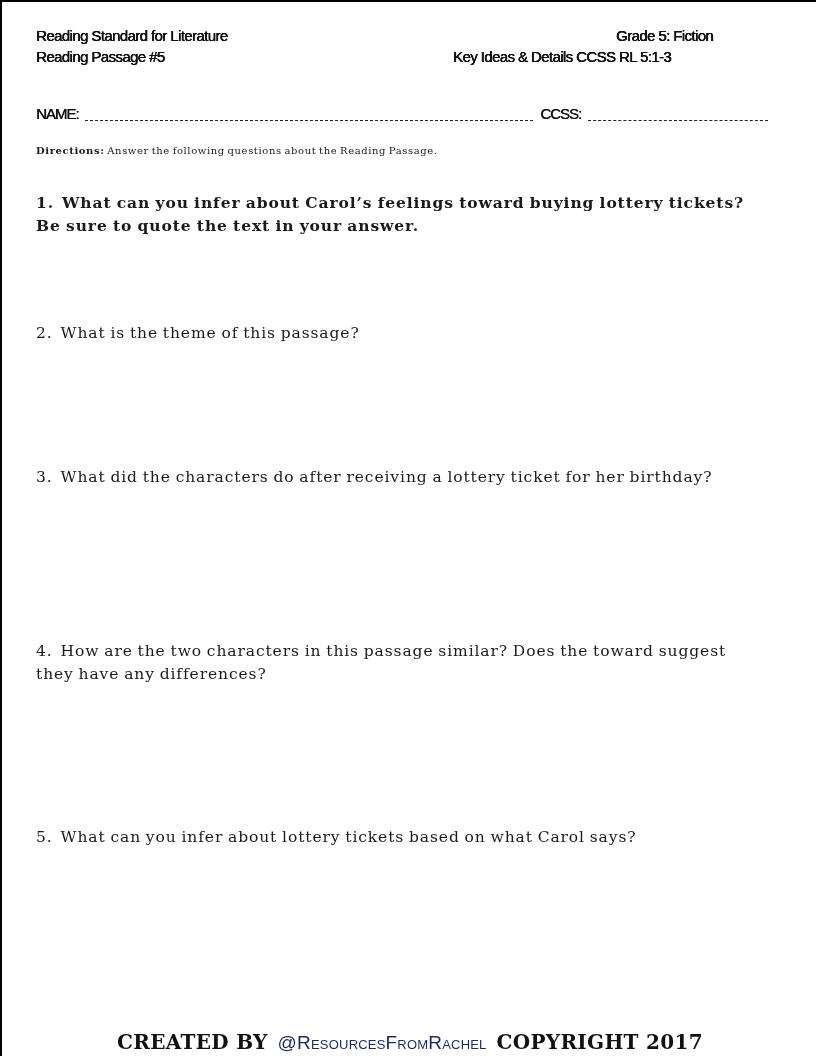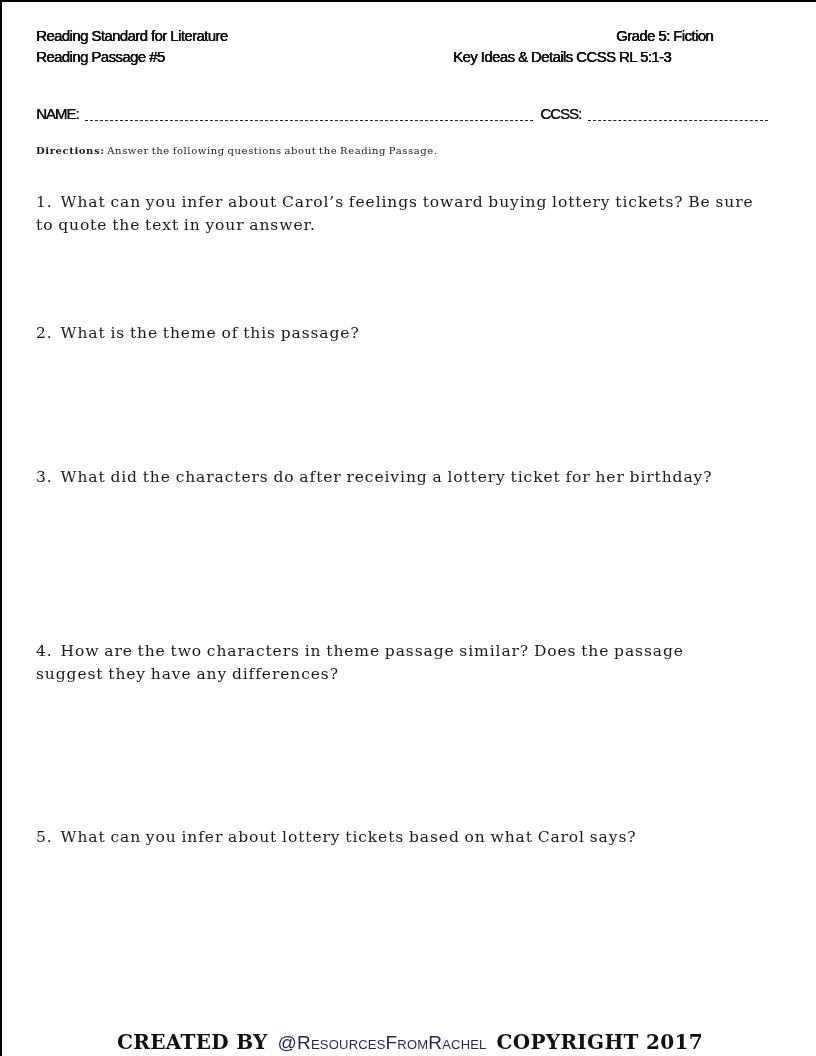--- a/index.html
+++ b/index.html
@@ -84,21 +84,21 @@
       left: 34px;
       width: 720px;
       font-family: "DejaVu Serif", serif;
       font-size: 15.5px;
       letter-spacing: 0.9px;
       word-spacing: -1px;
       line-height: 23px;
       color: #1a1a1a;
     }
     .question .qnum { margin-right: 8px; }
-    .q1 { top: 189px; }
+    .q1 { top: 189px; font-weight: bold; }
     .q2 { top: 320px; }
     .q3 { top: 464px; }
     .q4 { top: 638px; }
     .q5 { top: 824px; }
 
     .footer {
       position: absolute;
       left: 0;
       width: 816px;
       top: 1027px;
@@ -147,21 +147,21 @@
   <div class="question q1">
     <span class="qnum">1.</span><span>What can you infer about Carol’s feelings toward buying lottery tickets? Be sure to quote the text in your answer.</span>
   </div>
   <div class="question q2">
     <span class="qnum">2.</span><span>What is the theme of this passage?</span>
   </div>
   <div class="question q3">
     <span class="qnum">3.</span><span>What did the characters do after receiving a lottery ticket for her birthday?</span>
   </div>
   <div class="question q4">
-    <span class="qnum">4.</span><span>How are the two characters in theme passage similar? Does the passage suggest they have any differences?</span>
+    <span class="qnum">4.</span><span>How are the two characters in this passage similar? Does the toward suggest they have any differences?</span>
   </div>
   <div class="question q5">
     <span class="qnum">5.</span><span>What can you infer about lottery tickets based on what Carol says?</span>
   </div>
 
   <div class="footer">
     <span class="stencil">CREATED BY</span>
     <span class="handle">@ResourcesFromRachel</span>
     <span class="stencil">COPYRIGHT 2017</span>
   </div>

